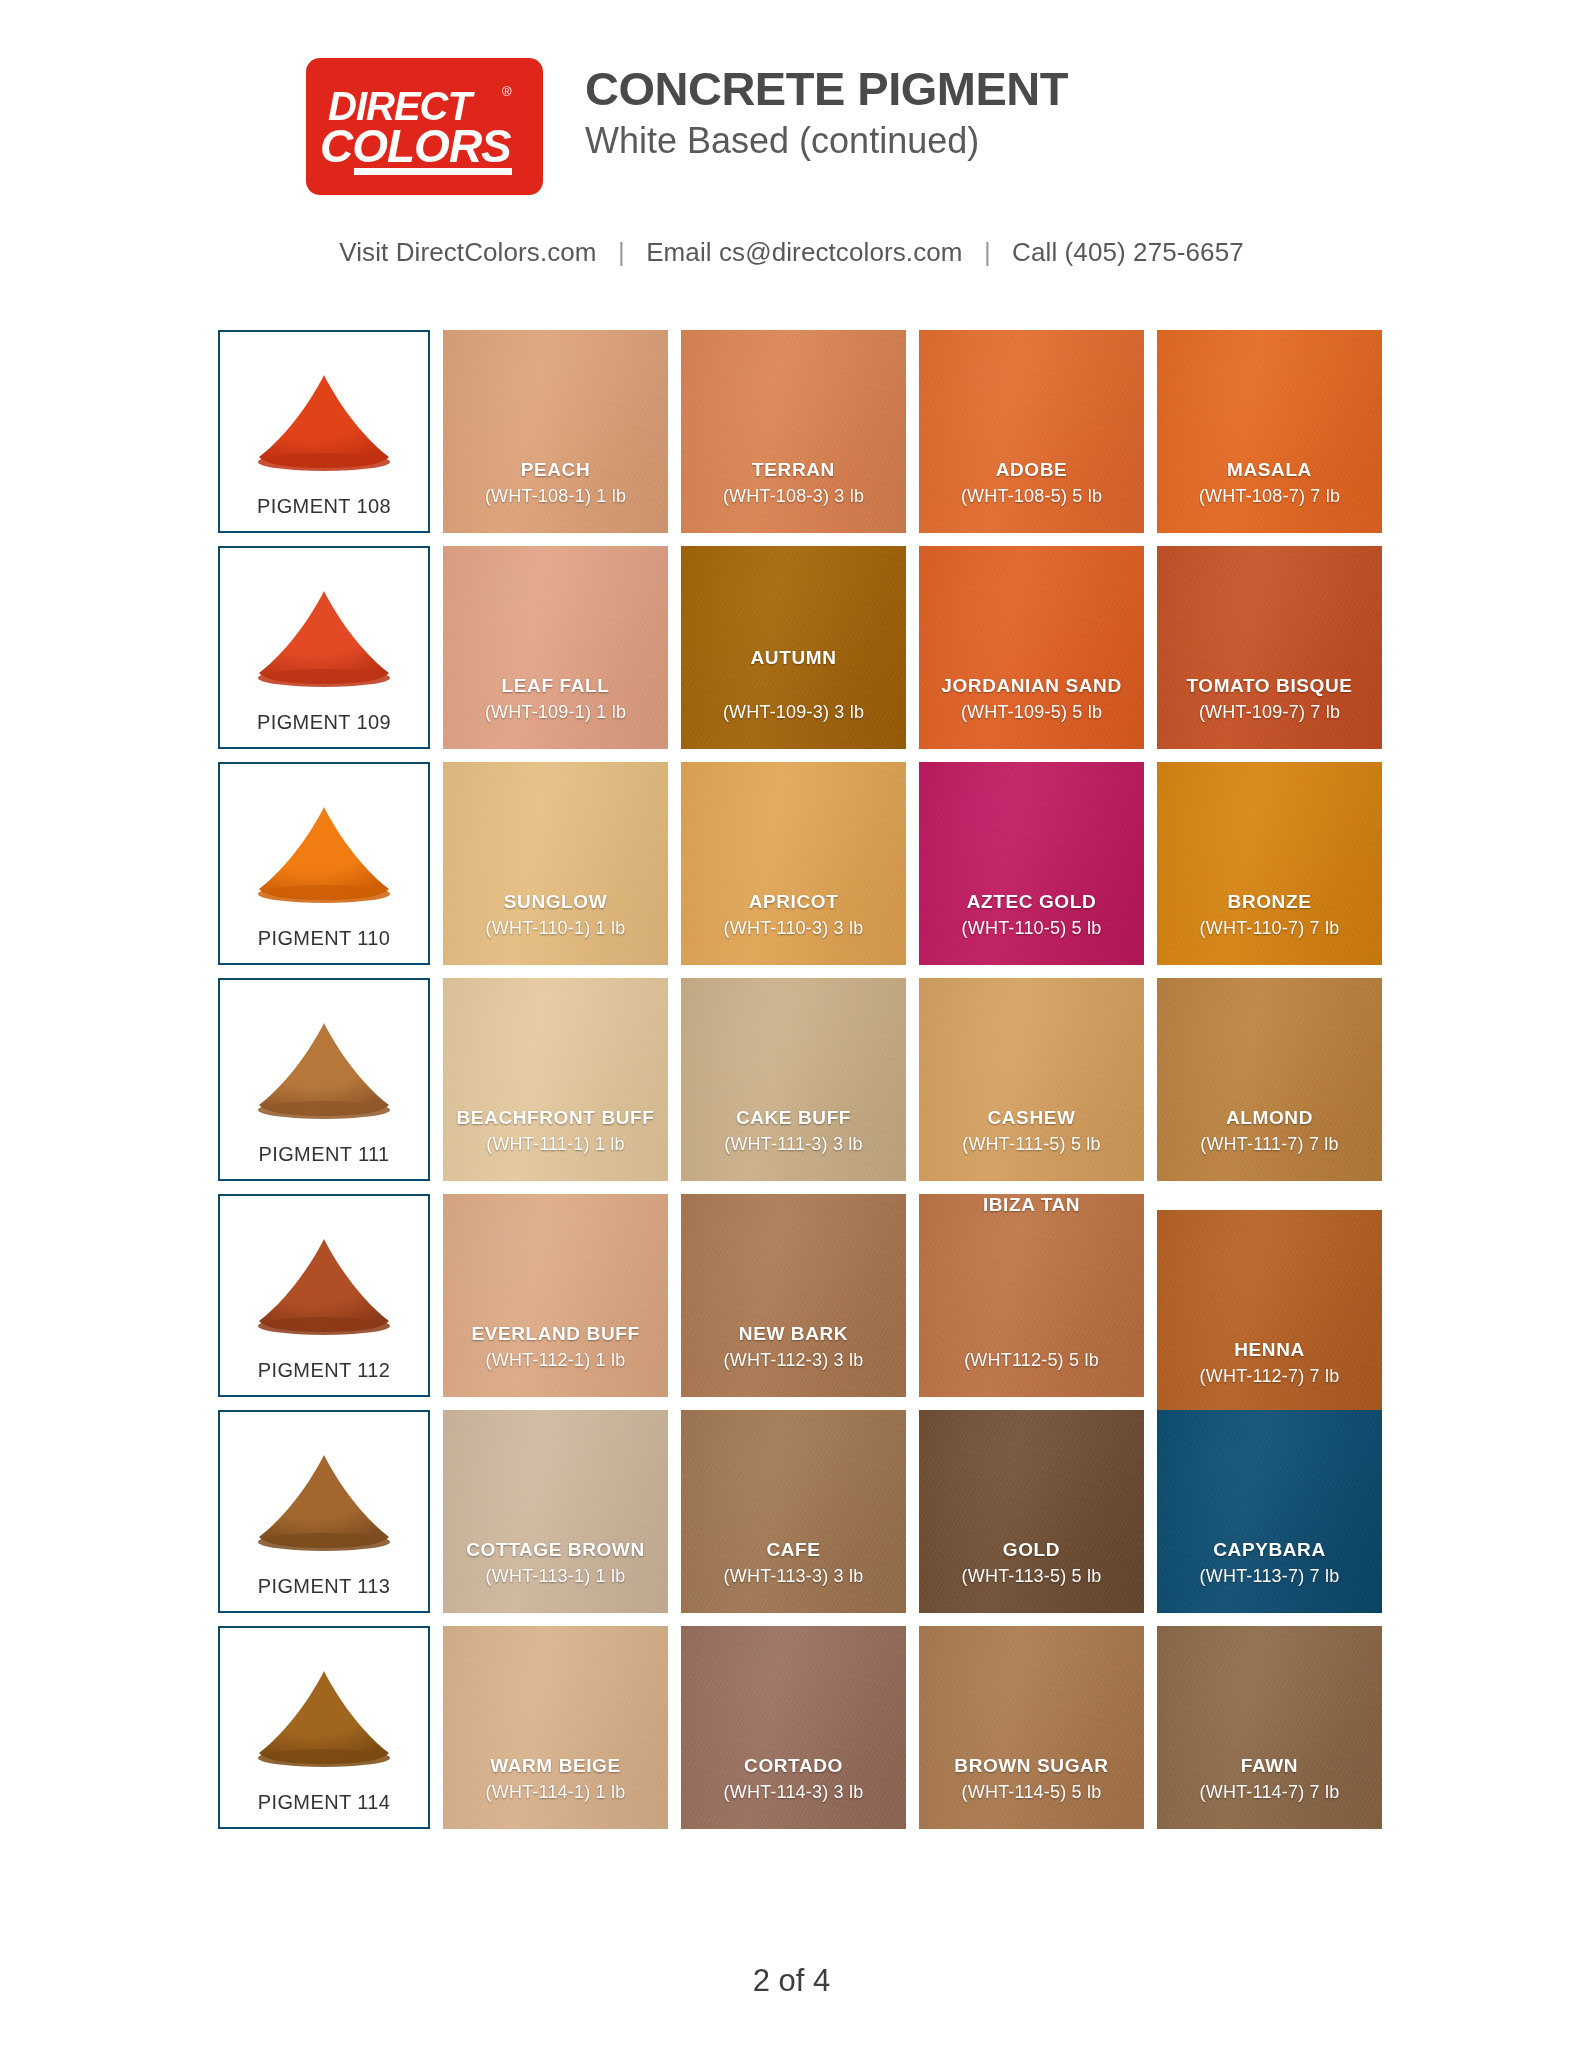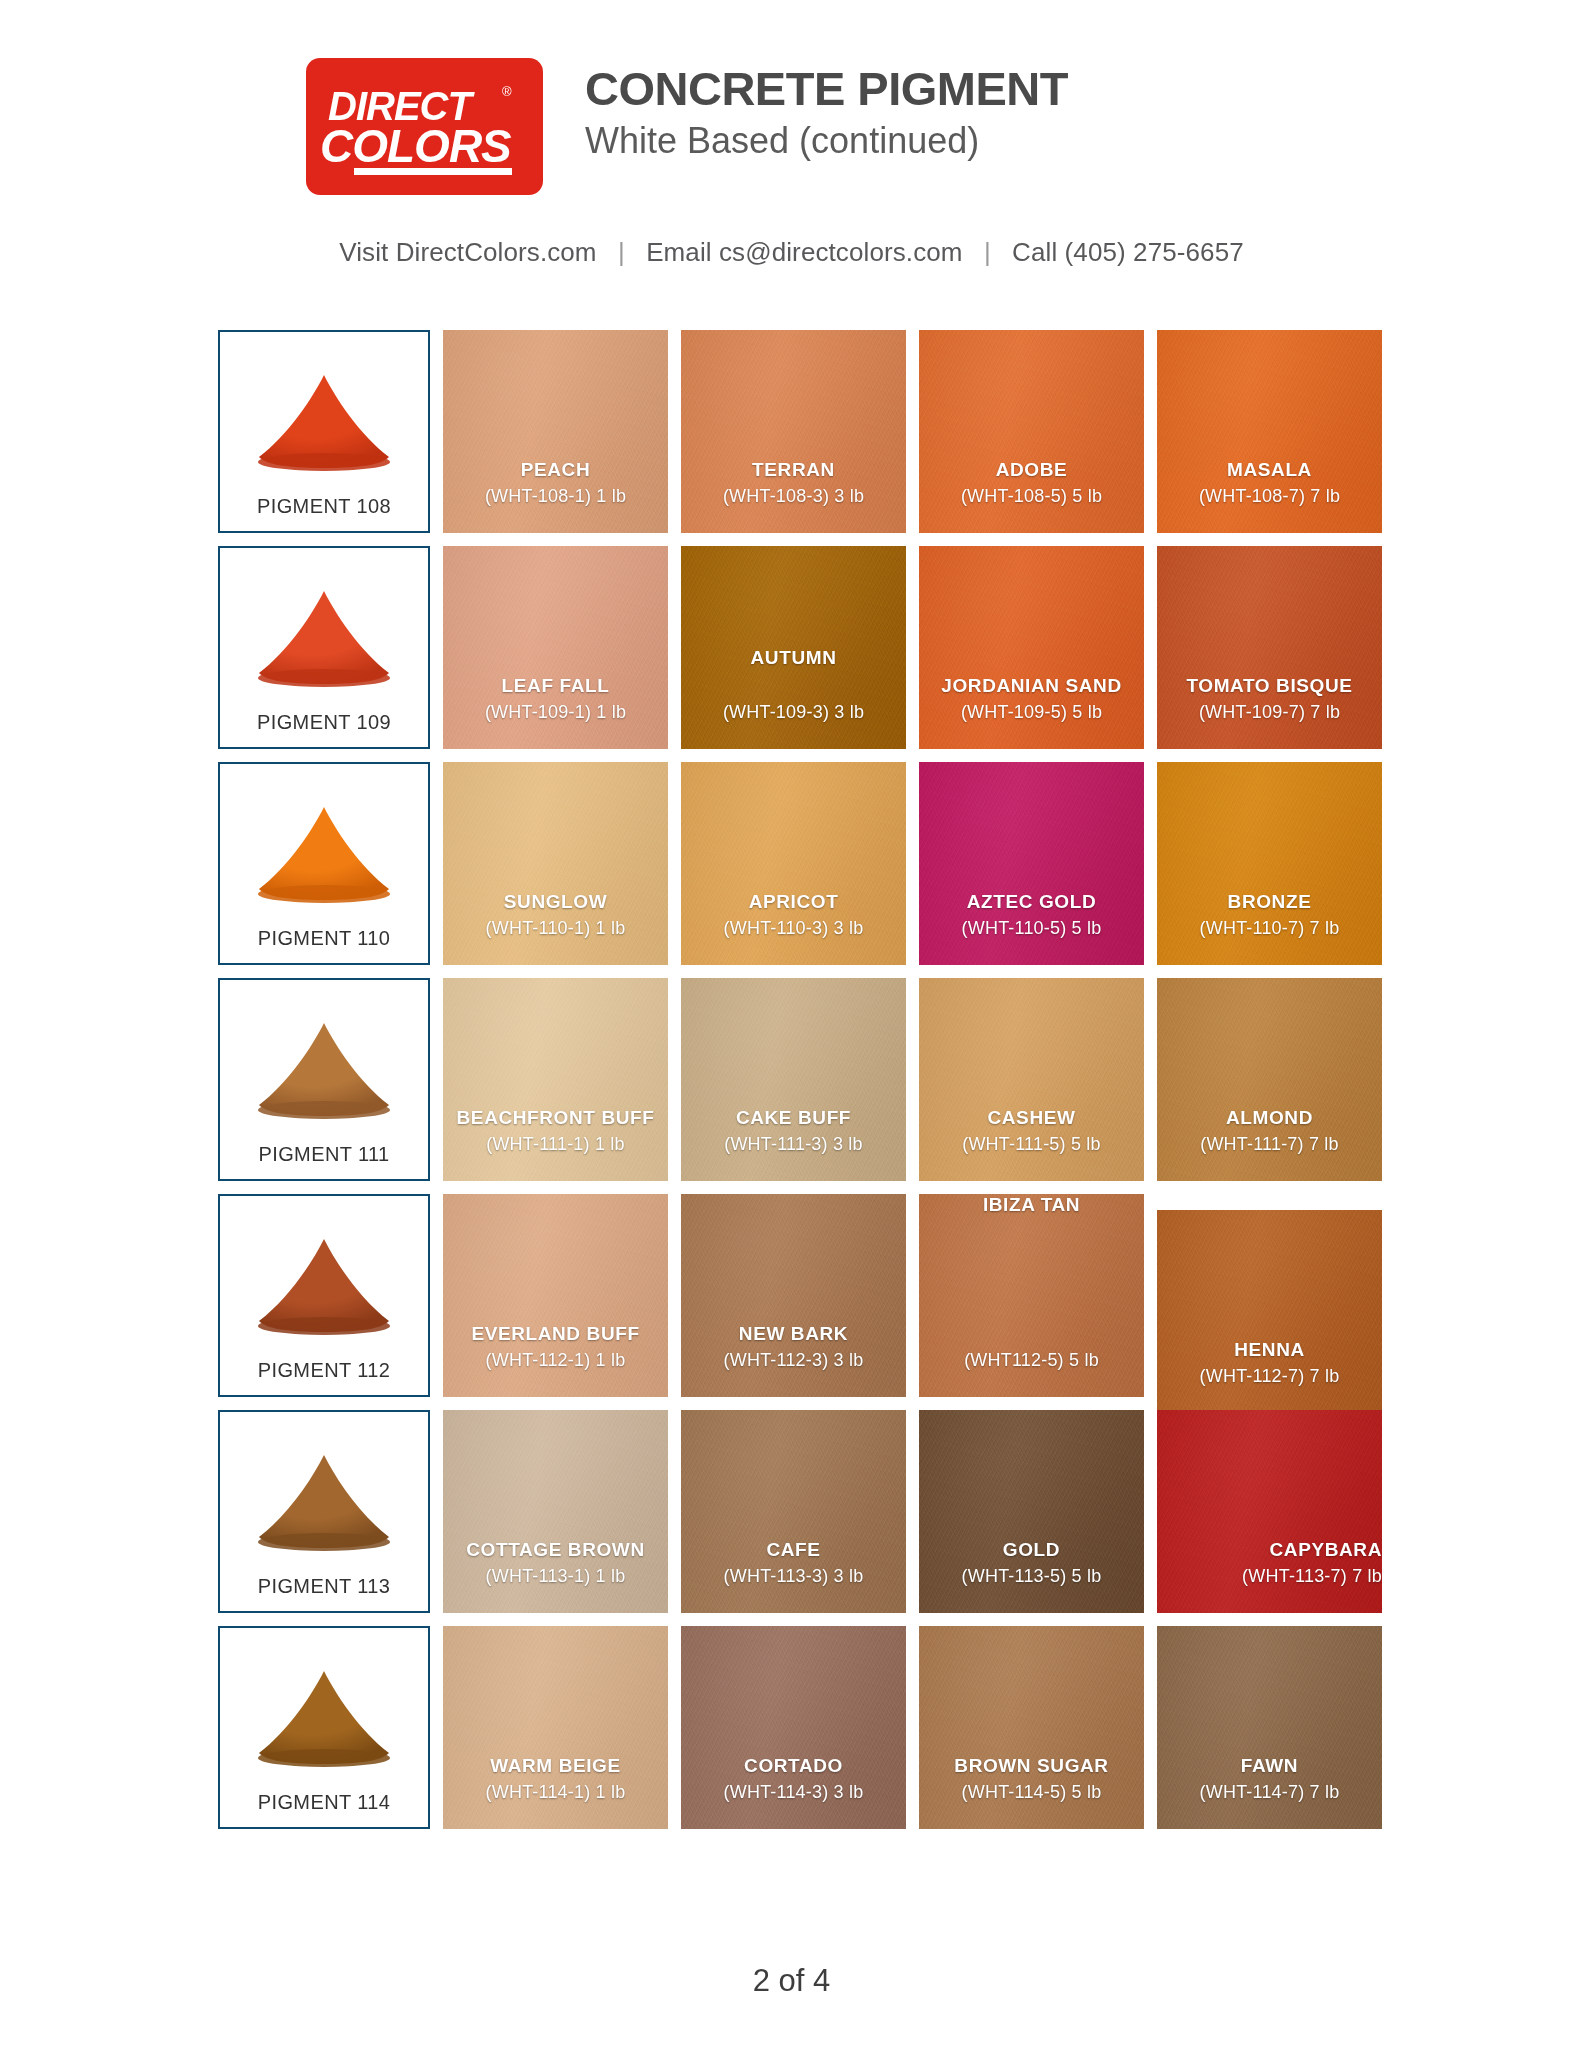--- a/index.html
+++ b/index.html
@@ -306,21 +306,21 @@
           <div class="sw-code">(WHT-113-1) 1 lb</div>
         </div>
         <div class="swatch" style="background: rgb(158, 116, 80);">
           <div class="sw-name">CAFE</div>
           <div class="sw-code">(WHT-113-3) 3 lb</div>
         </div>
         <div class="swatch" style="background: rgb(109, 76, 49);">
           <div class="sw-name">GOLD</div>
           <div class="sw-code">(WHT-113-5) 5 lb</div>
         </div>
-        <div class="swatch" style="background: #b91c1c; align-items: flex-end;">
+        <div class="swatch" style="background: #0c4a6e;">
           <div class="sw-name">CAPYBARA</div>
           <div class="sw-code">(WHT-113-7) 7 lb</div>
         </div>
       </div>
       <div class="row">
         <div class="pig-tile">
           <div class="pile"><svg width="160" height="104" viewBox="0 0 160 104">
               <defs>
                 <radialGradient id="pg6" cx="42%" cy="18%" r="82%">
                   <stop offset="0%" stop-color="#a0651f"></stop>

